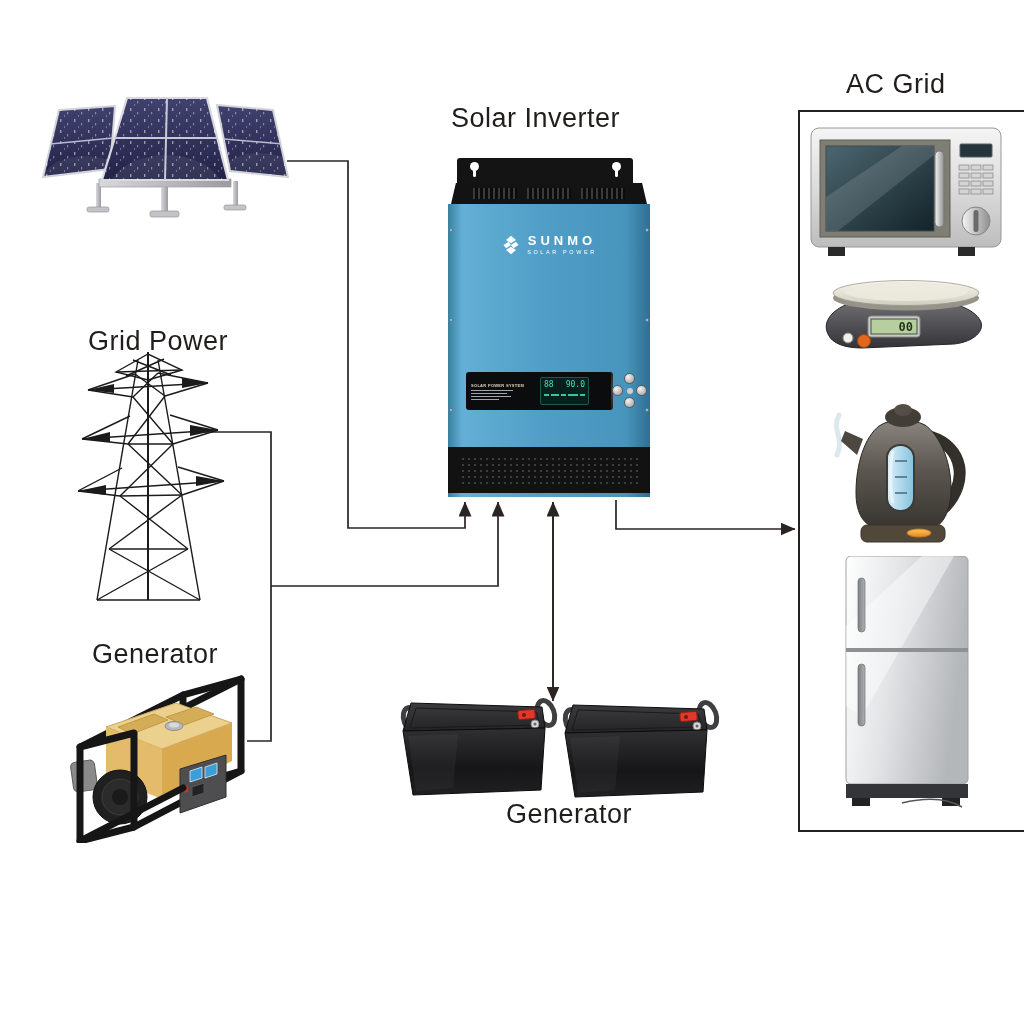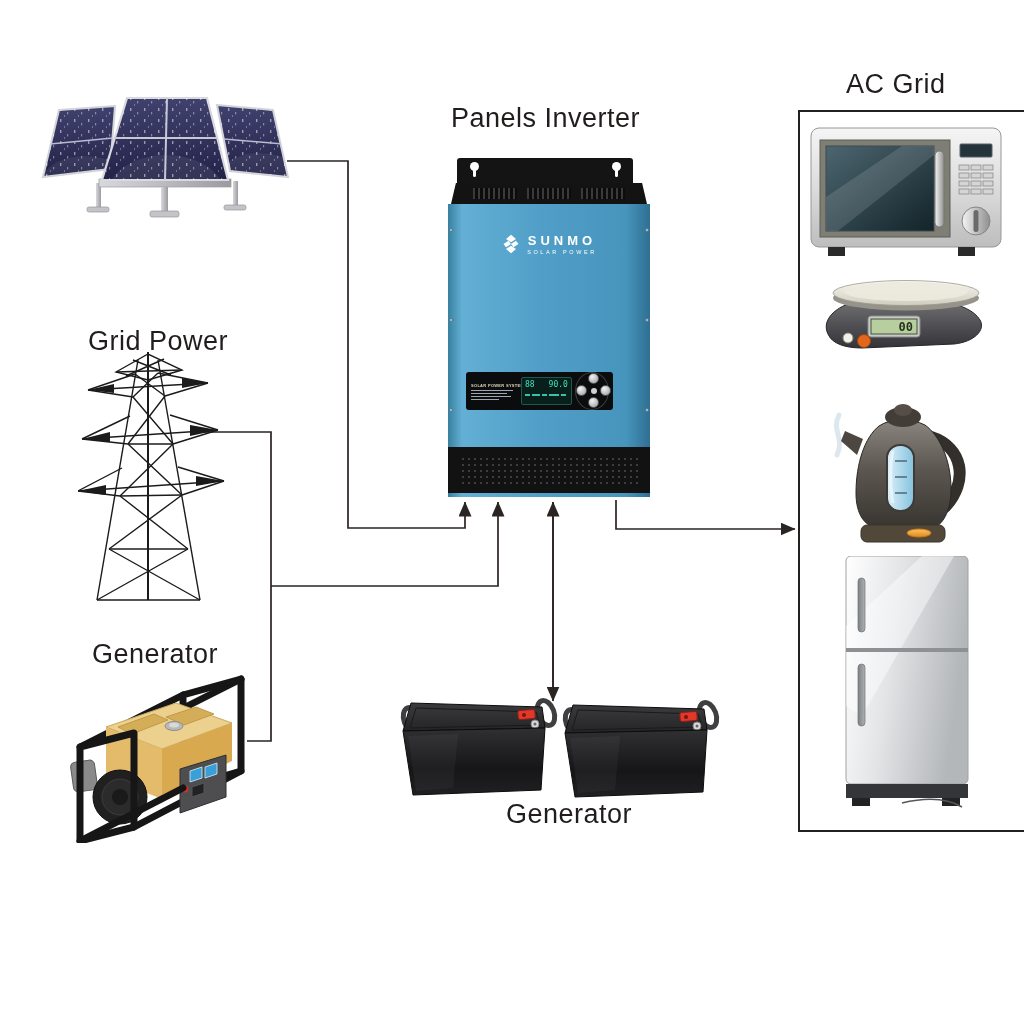--- a/index.html
+++ b/index.html
@@ -12,26 +12,26 @@
   .inv-bracket{position:absolute;left:9px;top:0;width:176px;height:25px;background:#141414;border-radius:3px 3px 0 0;}
   .kh{position:absolute;top:4px;width:9px;height:18px;}
   .kh::before{content:"";position:absolute;left:0;top:0;width:9px;height:9px;background:#fff;border-radius:50%;}
   .kh::after{content:"";position:absolute;left:3px;top:7px;width:3px;height:8px;background:#fff;border-radius:0 0 2px 2px;}
   .inv-cap{position:absolute;left:3px;top:25px;width:196px;height:21px;background:#131313;
            clip-path:polygon(2.5% 0,97.5% 0,100% 100%,0 100%);}
   .vent{position:absolute;top:5px;height:11px;width:44px;
         background:repeating-linear-gradient(90deg,#3a3a3a 0 2px,#0c0c0c 2px 5px);}
   .inv-body{position:absolute;left:0;top:46px;width:202px;height:293px;
             background:linear-gradient(90deg,#38809f 0%,#63afd5 7%,#519fc8 45%,#4795bd 88%,#2f6f92 100%);}
-  .inv-logo{position:absolute;left:0;top:76px;width:202px;display:flex;justify-content:center;gap:6px;color:#fff;}
+  .inv-logo{position:absolute;left:0;top:76px;width:202px;display:flex;justify-content:center;align-items:center;gap:6px;color:#fff;}
   .brand-col{display:flex;flex-direction:column;align-items:center;}
   .brand{font-weight:bold;font-size:13px;letter-spacing:4px;line-height:13px;}
   .brand-sub{font-size:5.5px;letter-spacing:2.6px;margin-top:2px;}
   .inv-display{position:absolute;left:18px;top:214px;width:147px;height:38px;background:#0b0c0e;border-radius:3px;
-               display:flex;align-items:center;gap:4px;padding:3px 5px;box-sizing:border-box;}
+               display:flex;align-items:center;gap:23px;padding:3px 5px;box-sizing:border-box;}
   .dp-text{width:46px;}
   .dp-head{font-weight:bold;font-size:4px;color:#ded6b8;letter-spacing:.3px;white-space:nowrap;}
   .dp-line{height:1px;background:rgba(195,205,215,.8);margin-top:2px;}
   .dp-lcd{width:56px;height:28px;background:#081f1b;border:1px solid #1d5a4e;border-radius:2px;
           padding:2px 3px;box-sizing:border-box;color:#3fe0c0;font-family:"DejaVu Sans Mono",monospace;}
   .lcd-row{display:flex;justify-content:space-between;font-size:8px;line-height:9px;}
   .lcd-icons{display:flex;gap:2px;margin-top:5px;}
   .li{width:5px;height:2px;background:#3fe0c0;opacity:.85;}
   .dp-pad{position:relative;width:36px;height:36px;margin-left:auto;}
   .pring{position:absolute;inset:-1px;border:1px solid rgba(255,255,255,.2);border-radius:50%;}
@@ -61,21 +61,21 @@
       <path d="M204,432 H271 V741 H247"></path>
       <path d="M271,586 H498 V502" marker-end="url(#ah)"></path>
       <path d="M553,700 V502" marker-end="url(#ah)"></path>
       <path d="M553,502 V701" marker-end="url(#ah)"></path>
       <path d="M616,500 V529 H795" marker-end="url(#ah)"></path>
     </g>
   </svg>
 
   <div class="lbl" style="left:88px;top:326px">Grid Power</div>
   <div class="lbl" style="left:92px;top:639px">Generator</div>
-  <div class="lbl" style="left:451px;top:103px">Panels Inverter</div>
+  <div class="lbl" style="left:451px;top:103px">Solar Inverter</div>
   <div class="lbl" style="left:506px;top:799px">Generator</div>
   <div class="lbl" style="left:846px;top:69px">AC Grid</div>
 
   <svg class="abs" style="left:30px;top:95px" width="290" height="130" viewBox="0 0 290 130">
     <defs>
       <linearGradient id="spG" x1="0" y1="0" x2="0" y2="1">
         <stop offset="0" stop-color="#41416f"></stop>
           <stop offset="1" stop-color="#222248"></stop>
       </linearGradient>
       <linearGradient id="legG" x1="0" y1="0" x2="1" y2="0">

